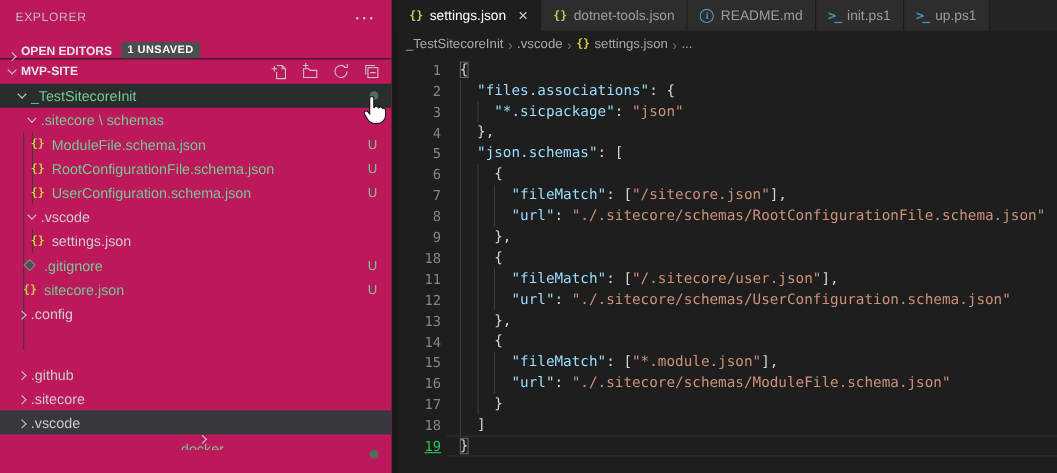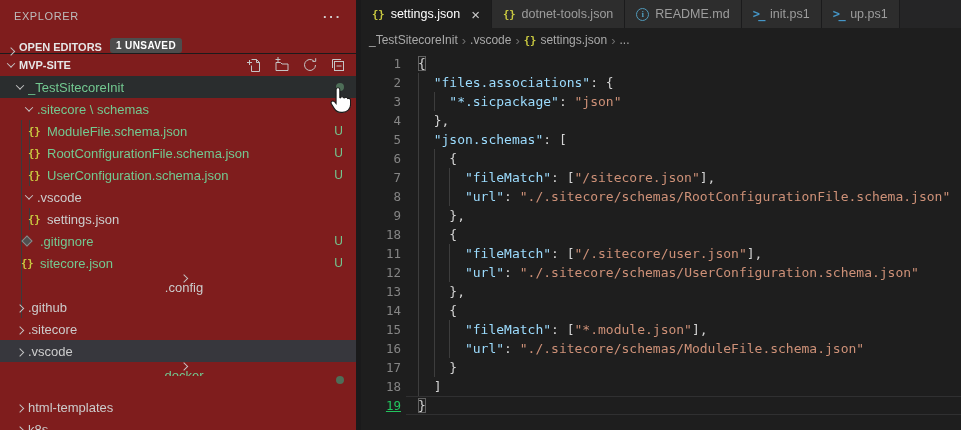--- a/index.html
+++ b/index.html
@@ -4,21 +4,21 @@
 <style>
   * { box-sizing: border-box; }
   html,body { margin:0; padding:0; background:#1e1e1e; }
   .app {
     width:961px; height:430px; position:relative; overflow:hidden;
     display:flex; background:#1e1e1e;
     font-family:"Liberation Sans", sans-serif;
     -webkit-font-smoothing:antialiased;
   }
   
-  .sidebar { width:356px; flex:none; background:#7f1d1d; color:#cccccc;
+  .sidebar { width:356px; flex:none; background:#be185d; color:#cccccc;
     display:flex; flex-direction:column; position:relative; }
   .sb-title { height:32px; flex:none; display:flex; align-items:center;
     padding:0 14px; font-size:11px; letter-spacing:.6px; color:#bdbdbd; }
   .sb-title .dots { margin-left:auto; color:#d4d4d4; font-weight:bold;
     font-size:13px; letter-spacing:2px; cursor:pointer; }
   .sec-row { height:22px; flex:none; display:flex; align-items:center;
     font-size:11px; font-weight:bold; color:#e6e6e6; padding-left:3px; }
   .oe-row { border-bottom:1px solid #1b1b1c;align-items:flex-end; }
   .badge-unsaved { background:#4d4d4d; color:#ffffff; font-size:10px;
     font-weight:bold; padding:2px 6px; border-radius:3px; margin-left:8px; letter-spacing:.4px; }
@@ -190,27 +190,27 @@
           <span class="label">.gitignore</span>
           <span class="ubadge">U</span>
         </div>
         <div class="trow green" style="padding-left: 21px;">
           <span class="ficon">
             <span class="icon-braces">{}</span>
           </span>
           <span class="label">sitecore.json</span>
           <span class="ubadge">U</span>
         </div>
-        <div class="trow" style="padding-left: 12px; flex-direction: column;">
+        <div class="trow" style="padding-left: 12px;">
           <span class="chev right">
             <i></i>
           </span>
           <span class="label">.config</span>
         </div>
-        <div class="trow" style="padding-left: 12px;">
+        <div class="trow" style="padding-left: 12px; margin-top: 33px;">
           <span class="chev right">
             <i></i>
           </span>
           <span class="label">.github</span>
         </div>
         <div class="trow" style="padding-left: 12px;">
           <span class="chev right">
             <i></i>
           </span>
           <span class="label">.sitecore</span>

